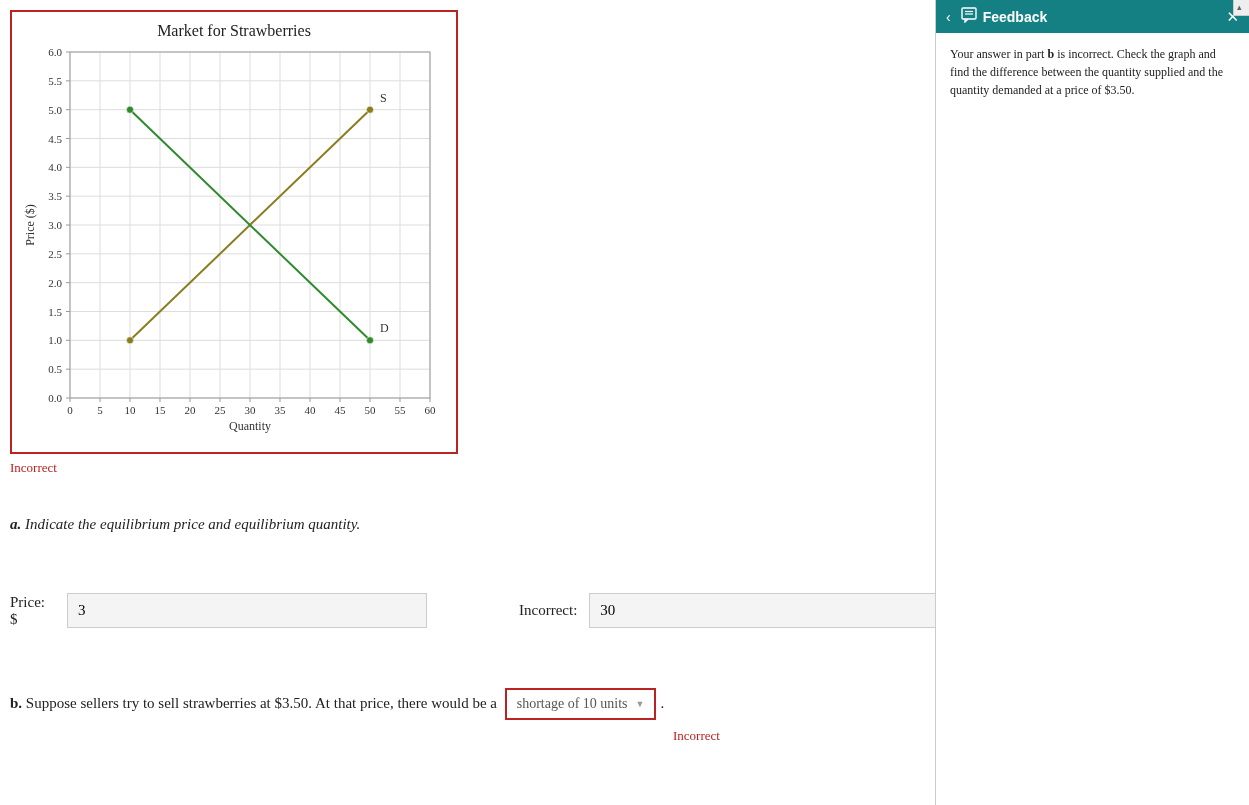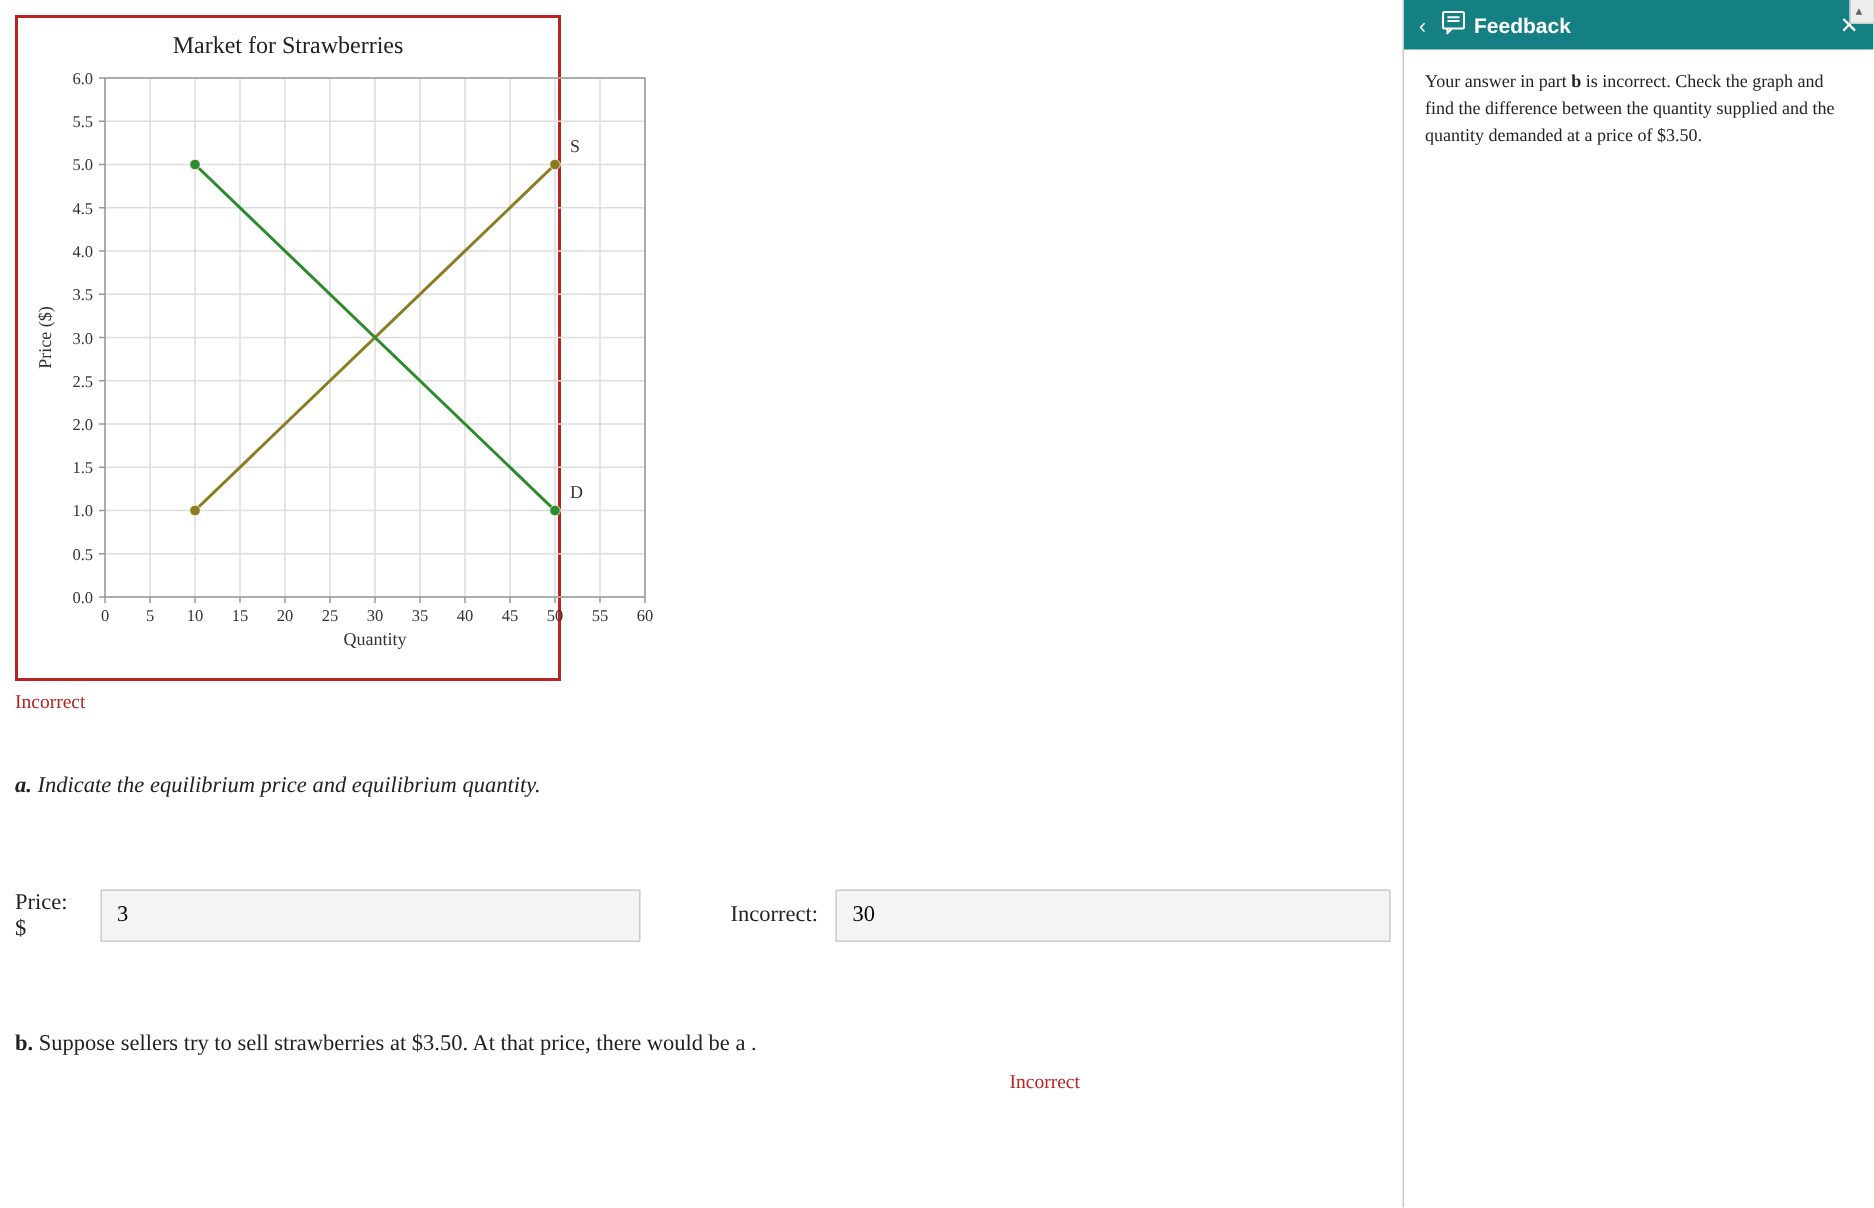--- a/index.html
+++ b/index.html
@@ -1,28 +1,28 @@
 <!DOCTYPE html>
 <html><head>
   <meta charset="utf-8">
   <style>
     * { box-sizing: border-box; margin: 0; padding: 0; }
     body { font-family: Georgia, 'Times New Roman', serif; font-size: 15px; color: #222; background: #fff; width: 1249px; height: 805px; position: relative; overflow: hidden; }
     .main-area { padding: 10px; width: 932px; }
-    .chart-box { border: 2px solid #b22; width: 364px; padding: 10px 8px 8px 8px; margin-bottom: 6px; }
+    .chart-box { border: 2px solid #b22; width: 448px; padding: 10px 8px 8px 8px; margin-bottom: 6px; }
     .chart-title { text-align: center; font-size: 16px; margin-bottom: 4px; }
     .chart-svg { display: block; }
     .axis-label { font-size: 12px; fill: #333; }
     .tick-label { font-size: 11px; fill: #333; }
     .grid-line { stroke: #ddd; stroke-width: 1; }
     .axis-line { stroke: #999; stroke-width: 1; }
     .incorrect { color: #b22; font-size: 13px; }
     .question { margin-top: 40px; font-style: italic; }
     .bold { font-weight: bold; }
-    .inputs-row { display: flex; gap: 60px; margin-top: 60px; margin-bottom: 60px; align-items: center; }
+    .inputs-row { display: flex; gap: 92px; margin-top: 60px; margin-bottom: 60px; align-items: center; }
     .input-group { display: flex; align-items: center; gap: 12px; }
     .text-input { background: #f4f4f4; border: 1px solid #ccc; padding: 8px 10px; font-size: 15px; width: 370px; font-family: Georgia, serif; }
     .part-b { margin-top: 18px; }
     .dropdown { display: inline-flex; align-items: center; border: 2px solid #b22; padding: 6px 10px; font-size: 14px; color: #555; margin: 0 4px; cursor: pointer; background:#fff; }
     .dropdown .caret { margin-left: 8px; font-size: 9px; color: #999; }
     .incorrect-below { color: #b22; font-size: 13px; margin-left: 663px; margin-top: 8px; }
     .feedback-panel { position: absolute; top: 0; right: 0; width: 314px; border-left: 1px solid #ccc; height: 100%; background: #fff; }
     .feedback-header { background: #148084; color: #fff; display: flex; align-items: center; padding: 7px 10px; font-family: Arial, sans-serif; font-size: 14px; }
     .feedback-header .back { margin-right: 10px; cursor: pointer; font-size: 14px; }
     .feedback-header .fb-icon { margin-right: 6px; }
@@ -144,21 +144,24 @@
       <input class="text-input" value="3" style="">
     </div>
     <div class="input-group">
       <span>Incorrect:</span>
       <input class="text-input" value="30" style="">
     </div>
   </div>
 
   <div class="part-b">
     <span class="bold"><span>b</span>. </span><span>Suppose sellers try to sell strawberries at $3.50. At that price, there would be a</span>
-    <span>.</span>
+    <span class="dropdown">
+      <span>shortage of 10 units</span>
+      <span class="caret">▼</span>
+    </span><span>.</span>
   </div>
   <div class="incorrect-below">Incorrect</div>
 </div>
 
 <div class="feedback-panel">
   <div class="scrollbar-stub"></div>
   <div class="feedback-header">
     <span class="back">‹</span>
     <span class="fb-icon">
       <svg width="16" height="16" viewBox="0 0 16 16">

